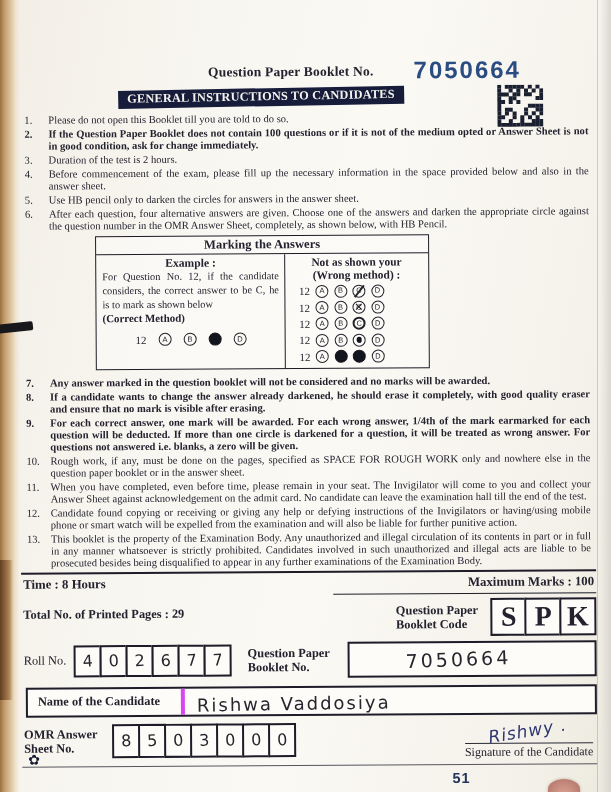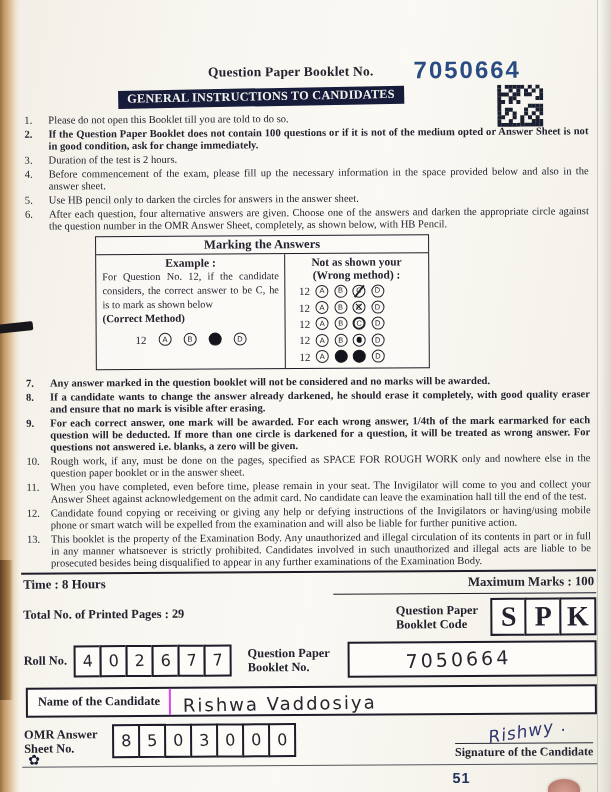--- a/index.html
+++ b/index.html
@@ -61,40 +61,40 @@
   .total-pages{font-weight:bold;font-size:12.4px;padding-top:9px}
   .code-group{display:flex;align-items:center;gap:12px;padding-top:2px}
   .lbl2{font-weight:bold;font-size:12.4px;line-height:14px}
   .code-boxes{display:flex}
   .code-box{width:33px;height:34px;border:2.4px solid #1d1c28;margin-left:-2.4px;display:flex;
        align-items:center;justify-content:center;font-weight:bold;font-size:28px;box-sizing:content-box;background:#fdfcf9}
   .code-boxes .code-box:first-child{margin-left:0}
 
   .form{position:relative}
   .roll-row{display:flex;align-items:center;padding:5px 0 0 2px}
-  .roll-label{font-weight:bold;font-size:12.4px;width:50px;flex:none}
+  .roll-label{font-weight:normal;font-size:12.4px;width:50px;flex:none}
   .digit-boxes{display:flex}
   .digit-box{width:24px;height:28px;border:2px solid #1d1c28;margin-left:-2px;display:flex;
        align-items:center;justify-content:center;background:#fdfcf8}
   .digit-boxes .digit-box:first-child{margin-left:0}
   .hand{font-family:"DejaVu Sans",sans-serif;color:#27262e}
   .dgt{font-size:16px;transform:rotate(-3deg)}
   .qp-label{margin-left:16px;width:96px;flex:none}
   .qp-box{flex:1;height:32px;border:2px solid #1d1c28;display:flex;align-items:center;margin-left:4px;background:#fdfcf8}
   .qp-value{font-size:19px;letter-spacing:3px;margin-left:56px;transform:rotate(-2deg)}
   .name-row{display:flex;align-items:stretch;border:2px solid #1d1c28;margin:8px 0 0 4px;height:26px;background:#fdfcf8}
-  .name-label{font-weight:bold;font-size:12.4px;display:flex;align-items:center;padding:0 9px 0 10px;border-right:2px solid #d946ef;flex:none}
+  .name-label{font-weight:bold;font-size:12.4px;display:flex;align-items:center;padding:0 21px 0 10px;border-right:4px solid #d946ef;flex:none}
   .name-value{font-size:18px;display:flex;align-items:flex-end;padding-left:12px;letter-spacing:2px;transform:rotate(-0.6deg)}
   .omr-row{display:flex;align-items:center;padding:7px 0 0 2px}
   .omr-label{width:88px;flex:none}
   .tall{height:30px}
   .sig-block{position:absolute;right:4px;bottom:-4px;text-align:right}
   .sig-hand{display:inline-block;font-size:17px;font-style:italic;color:#2e3670;transform:rotate(-9deg);
        font-family:"DejaVu Sans",sans-serif;margin:0 26px 2px 0;letter-spacing:1px}
-  .sig-caption{font-weight:bold;font-size:12px;border-top:1.6px solid #2a2a34;padding-top:1px}
+  .sig-caption{font-weight:normal;font-size:12px;border-top:1.6px solid #2a2a34;padding-top:1px}
 
   .bottom-row{margin:8px 0 0 0;position:relative}
   .flower{position:absolute;left:6px;top:-15px;font-size:14px;color:#141a30;font-family:"DejaVu Sans",sans-serif}
   .bottom-rule{border-top:1.6px solid #55555e}
   .page-no{font-weight:bold;font-size:14.5px;color:#23355e;font-family:"Liberation Sans",sans-serif;
        padding:5px 0 0 430px;letter-spacing:1px}
   .fingertip{position:absolute;left:548px;bottom:-7px;width:32px;height:20px;border-radius:55% 55% 20% 20%;
        background:radial-gradient(ellipse at 50% 80%,#dca495,#bd8275 65%,#aa7064);box-shadow:0 0 3px rgba(120,70,50,0.4)}
 </style>
 </head>

